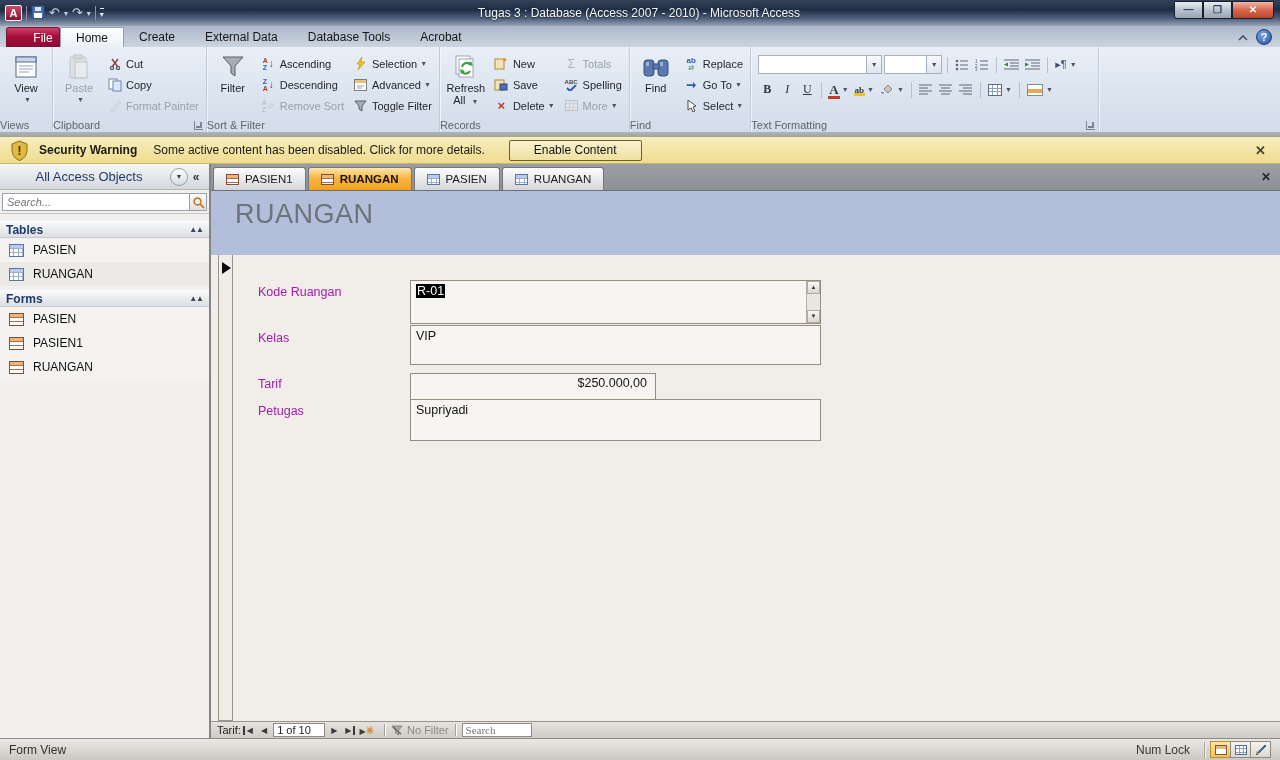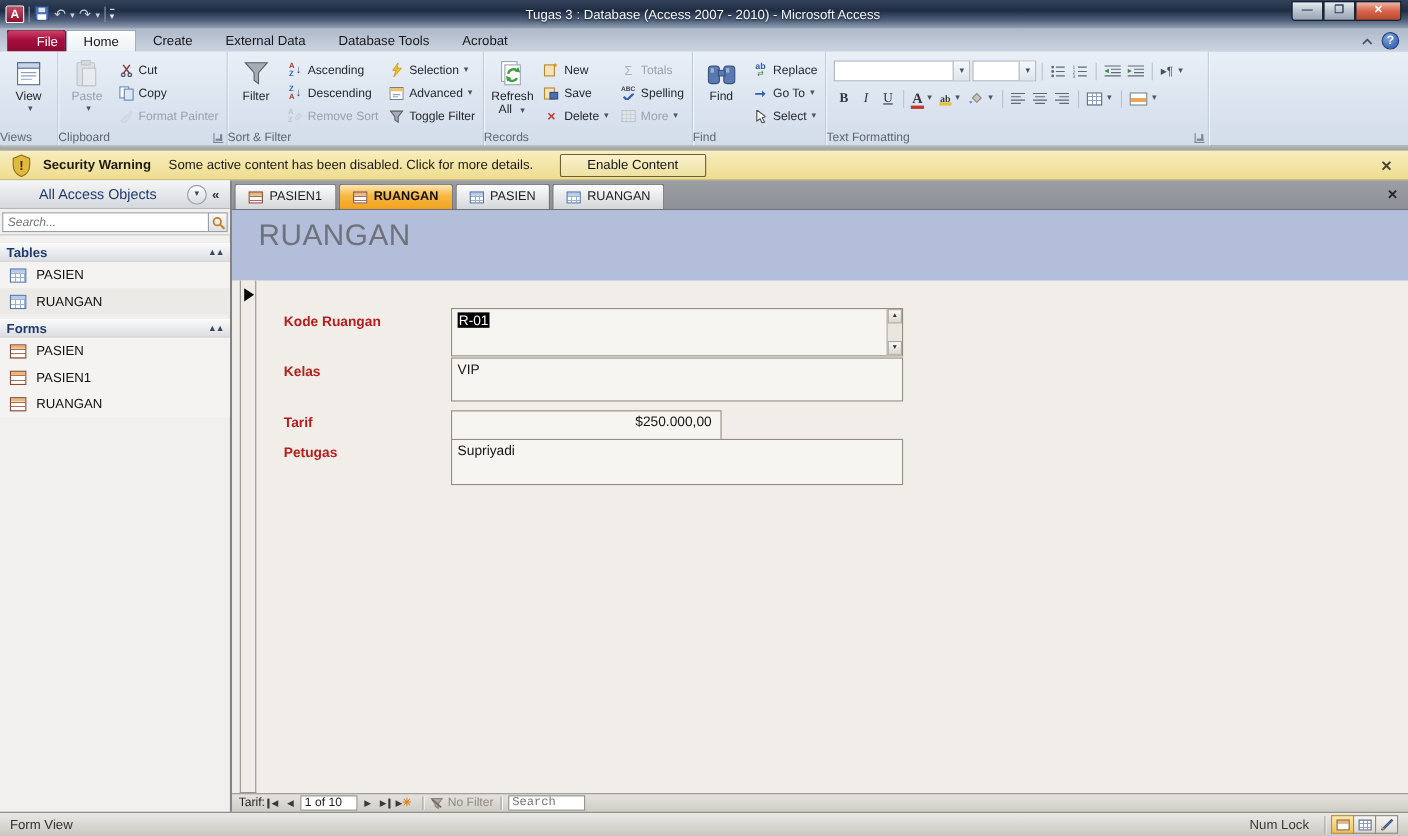--- a/index.html
+++ b/index.html
@@ -105,36 +105,36 @@
   .dtab .ti { width:13px; height:11px; }
   .strip-close { margin-left:auto; margin-right:9px; margin-bottom:6px; color:#26262a; font-weight:bold; font-size:12px; }
 
   .formheader { height:64px; background:#b3bfda; padding:8px 0 0 24px; }
   .form-title { font-size:27px; color:#6e727a; letter-spacing:0.5px; }
 
   .formbody { flex:1; position:relative; background:#f1ede8; min-height:0; }
   .recsel { position:absolute; left:7px; top:0; bottom:0; width:15px; background:#f0ece7; border:1px solid #9a958c; border-top:none; }
   .recsel-tri { position:absolute; left:3px; top:7px; width:0; height:0;
     border-left:9px solid #0a0a0a; border-top:6px solid transparent; border-bottom:6px solid transparent; }
-  .flabel { position:absolute; left:47px; color:#b91c1c; font-size:12.5px;font-weight:bold; }
+  .flabel { position:absolute; left:47px; color:#a21caf; font-size:12.5px; }
   .fbox { position:absolute; left:199px; background:#f7f5f1; border:1px solid #948d80; font-size:12.5px; color:#141414; padding:3px 5px; }
   .sel-text { background:#000; color:#fefefe; padding:0 1px; }
   .kode-scroll { position:absolute; right:0; top:0; bottom:0; width:14px; background:#e9e6e0; border-left:1px solid #b5afa4;
     display:flex; flex-direction:column; justify-content:space-between; }
   .scr-btn { height:13px; background:linear-gradient(#faf9f7,#dad6cf); border:1px solid #b0aaa0; font-size:6px; color:#333; text-align:center; line-height:11px; }
 
   .recordnav { height:17px; background:linear-gradient(#e6e3de,#cfccc6); border-top:1px solid #98958d; display:flex; align-items:center; padding-left:6px; font-size:11px; color:#1f1f1f; }
   .rn-glyph { font-size:8px; color:#3a3a3a; padding:0 4px; }
   .rn-first { border-left:2px solid #3a3a3a; padding-left:2px; margin-left:2px; }
   .rn-last { border-right:2px solid #3a3a3a; padding-right:2px; }
   .rn-new { color:#3a3a3a; } .rn-new b { color:#d9841e; font-size:10px; }
   .rn-pos { width:52px; height:14px; background:#fff; border:1px solid #8f8c85; line-height:12px; padding:0 3px; margin:0 2px; font-size:11px; }
   .rn-sep { width:1px; height:12px; background:#a39f97; margin:0 6px; box-shadow:1px 0 0 #fff; }
   .rn-nofilter { display:flex; align-items:center; gap:4px; color:#8e8a83; }
-  .rn-search { width:70px; height:14px; border:1px solid #8f8c85; background:#fff; font-size:11px; padding:0 3px; font-family:Liberation Mono, monospace; color:#3a3a3a; }
+  .rn-search { width:70px; height:14px; border:1px solid #8f8c85; background:#fff; font-size:11px; padding:0 3px; font-family:Liberation Serif, serif; color:#3a3a3a; }
 
   
   .statusbar { height:22px; background:linear-gradient(#eae8e4,#cbc8c3); border-top:1px solid #8e8b85; display:flex; align-items:center; padding:0 9px; font-size:12px; color:#32302c; }
   .st-right { margin-left:auto; display:flex; align-items:center; }
   .numlock { margin-right:14px; color:#3a3833; }
   .st-sep { width:1px; height:16px; background:#a8a49d; box-shadow:1px 0 0 #f4f2ee; margin-right:6px; }
   .vbtn { width:21px; height:17px; border:1px solid #8f8b82; margin-left:-1px; display:flex; align-items:center; justify-content:center; background:linear-gradient(#f6f4f0,#dbd8d2); }
   .vbtn.active { background:linear-gradient(#fceaa8,#f3c04e); border-color:#ba8f2c; }
   .mini-form { width:12px; height:10px; border:1px solid #7a5a3a; background:linear-gradient(#e8b87a,#e8b87a) 0 0/100% 3px no-repeat,#fff; }
   .mini-grid { width:12px; height:10px; border:1px solid #5a6a8a; background:

